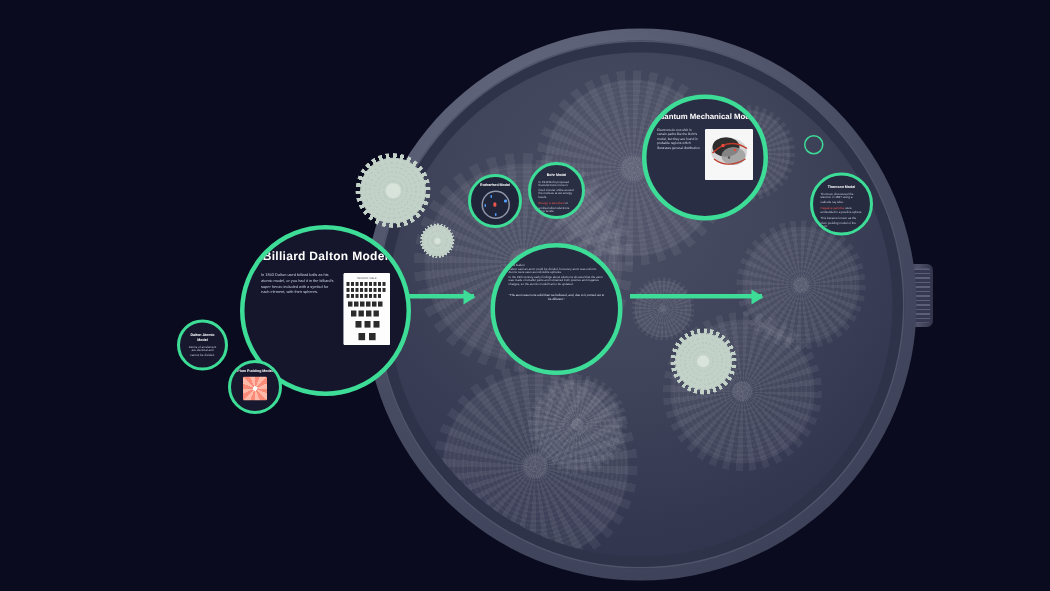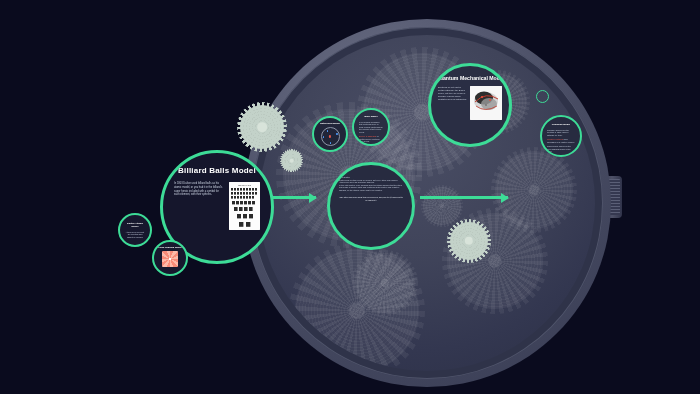--- a/index.html
+++ b/index.html
@@ -321,21 +321,21 @@
     </div>
   <div class="gear-out" style="left:450px; top:222px; width:38px; height:38px;">
       <div class="hub"></div>
     </div>
 
   <div class="arrow" id="arrow-1"></div>
   <div class="arrow" id="arrow-2"></div>
 
   <div class="node" id="node-billiard">
     <div class="node-inner">
-      <div class="node-title">Billiard Balls Model</div>
+      <div class="node-title">Billiard Dalton Model</div>
       <div class="row">
         <div class="bullets">In 1803 Dalton used billiard balls as his atomic model, or you had it in the billiard's super heroic included with a symbol for each element, with their spheres.</div>
         <div class="ptable">
           <svg viewBox="0 0 31 48" width="31" height="48" aria-hidden="true">
             <rect width="31" height="48" fill="#fdfdfd"></rect>
             <text x="15.5" y="4" font-size="1.6" text-anchor="middle" fill="#555">PERIODIC TABLE</text>
             <g fill="#2b2b2b">
               <g>
                 <rect x="2" y="6" width="2" height="2.6"></rect>
                   <rect x="5" y="6" width="2" height="2.6"></rect>

